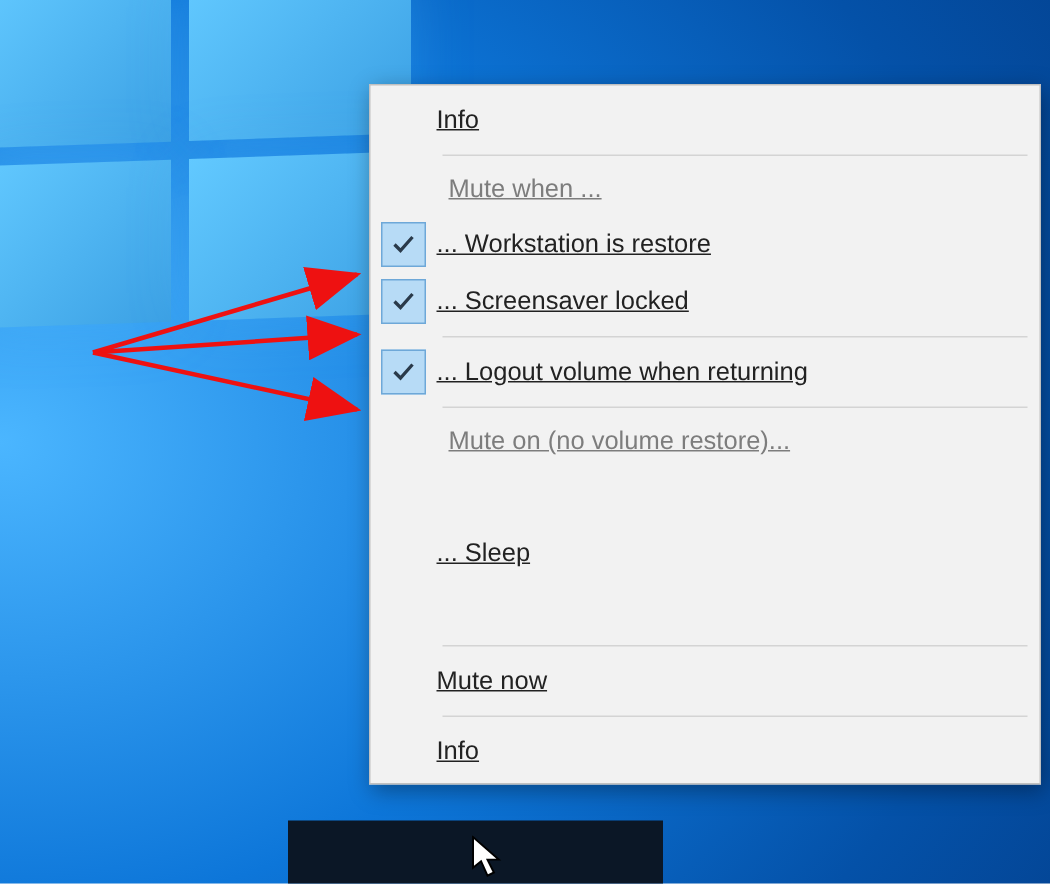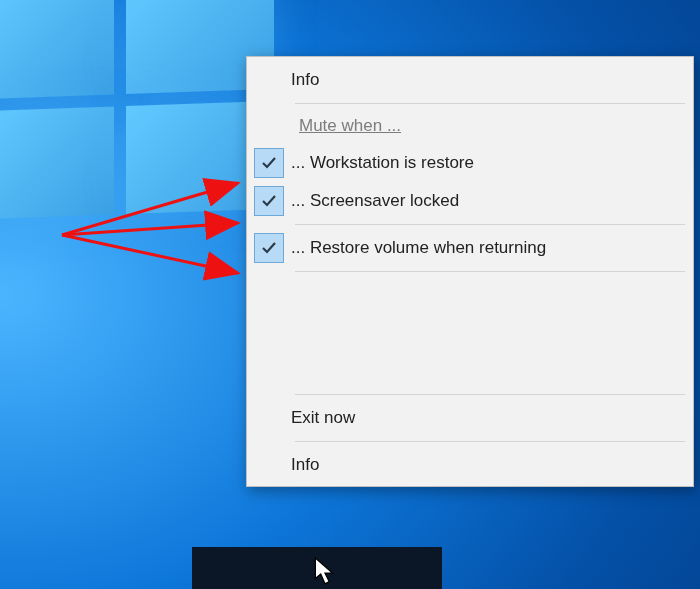--- a/index.html
+++ b/index.html
@@ -58,21 +58,21 @@
       width: 44px; height: 100%;
       display: flex; align-items: center; justify-content: center;
       flex: 0 0 44px;
     }
     .menu-item .check-on {
       width: 30px; height: 30px;
       background: #b7dbf6;
       border: 1px solid #6ea8d8;
       display: flex; align-items: center; justify-content: center;
     }
-    .menu-item .label { flex: 1; }
+    .menu-item .label { flex: 1; text-decoration: underline; }
     .menu-header {
       color: #7d7d7d;
       height: 36px;
       display: flex; align-items: center;
       padding-left: 52px;
       cursor: default;
       text-decoration: underline;
     }
     .divider {
       height: 1px;
@@ -142,43 +142,47 @@
   <div class="divider"></div>
 
   <div class="menu-item">
     <span class="check-slot">
       <span class="check-on">
         <svg width="16" height="16" viewBox="0 0 16 16">
             <path d="M2 8 L6 12 L14 3" stroke="#2a3a4a" stroke-width="2.2" fill="none"></path>
           </svg>
       </span>
     </span>
-    <span class="label">... Restore volume when returning</span>
-  </div>
-
-  <div class="divider"></div>
-
-
-  <div class="menu-item">
-    <span class="check-slot"></span>
-  </div>
-
-  <div class="menu-item">
-    <span class="check-slot"></span>
-  </div>
-
-  <div class="menu-item">
-    <span class="check-slot"></span>
-  </div>
-
-  <div class="divider"></div>
-
-  <div class="menu-item">
-    <span class="check-slot"></span>
-    <span class="label">Exit now</span>
+    <span class="label">... Logout volume when returning</span>
+  </div>
+
+  <div class="divider"></div>
+
+  <div class="menu-header">
+    <span>Mute on (no volume restore)...</span>
+  </div>
+
+  <div class="menu-item">
+    <span class="check-slot"></span>
+  </div>
+
+  <div class="menu-item">
+    <span class="check-slot"></span>
+    <span class="label">... Sleep</span>
+  </div>
+
+  <div class="menu-item">
+    <span class="check-slot"></span>
+  </div>
+
+  <div class="divider"></div>
+
+  <div class="menu-item">
+    <span class="check-slot"></span>
+    <span class="label">Mute now</span>
   </div>
 
   <div class="divider"></div>
 
   <div class="menu-item">
     <span class="check-slot"></span>
     <span class="label">Info</span>
   </div>
 
 </div>

